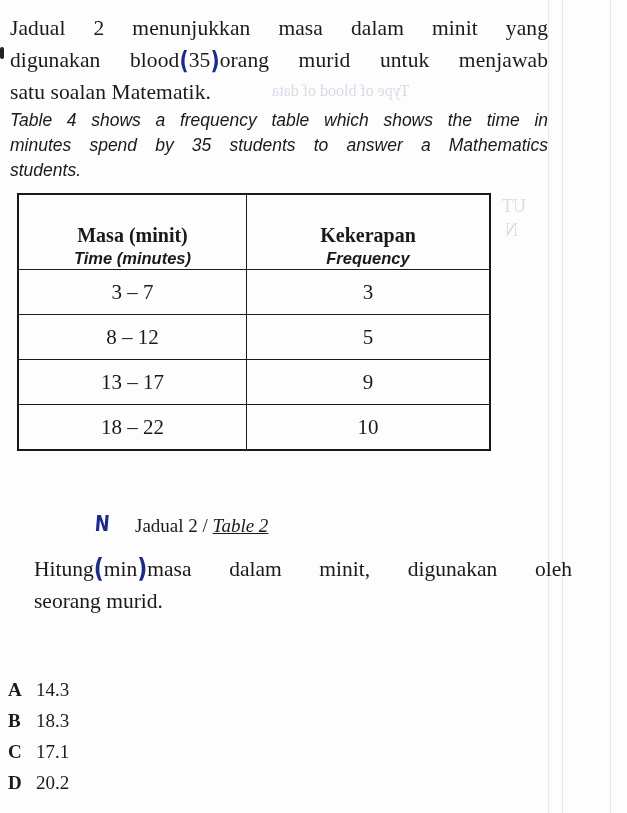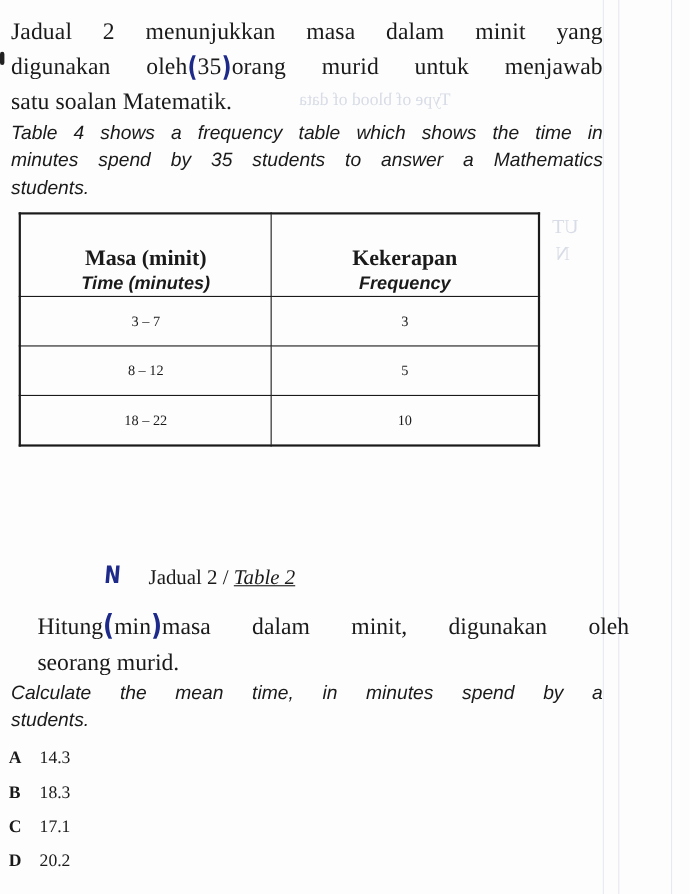--- a/index.html
+++ b/index.html
@@ -96,21 +96,21 @@
       border: 1.5px solid #1a1a1a;
       text-align: center;
       padding: 0;
     }
     .freq-table th {
       height: 68px;
       font-weight: normal;
     }
     .freq-table td {
       height: 44px;
-      font-size: 13px;
+      font-size: 21px;
     }
     .freq-table .col1 { width: 227px; }
     .th-ms {
       display: block;
       font-family: "Liberation Serif", "DejaVu Serif", serif;
       font-weight: 700;
       font-size: 20px;
       line-height: 24px;
       margin-top: 28px;
     }
@@ -188,21 +188,21 @@
       position: absolute;
       left: 8px;
       top: 674px;
       list-style: none;
       margin: 0;
       padding: 0;
     }
     .options li {
       height: 31px;
       line-height: 31px;
-      font-size: 16px;
+      font-size: 19px;
       white-space: nowrap;
     }
     .options .opt-letter {
       display: inline-block;
       width: 28px;
       font-weight: 700;
     }
     .ghost {
       position: absolute;
       color: #d8dce6;
@@ -222,21 +222,21 @@
   <div class="edge-rule" style="left:610px;"></div>
 
   <div class="ghost" style="left:272px; top:82px;">Type of blood of data</div>
   <div class="ghost" style="left:502px; top:196px; font-size:18px;">UT</div>
   <div class="ghost" style="left:505px; top:220px; font-size:18px;">N</div>
 
   <div class="bullet-dot"></div>
 
   <div class="para-ms serif">
     <span class="line">Jadual 2 menunjukkan masa dalam minit yang</span>
-    <span class="line"><span>digunakan oleh</span><span class="circle-mark">(</span><span>35</span><span class="circle-mark">)</span><span>orang murid untuk menjawab</span></span>
+    <span class="line"><span>digunakan blood</span><span class="circle-mark">(</span><span>35</span><span class="circle-mark">)</span><span>orang murid untuk menjawab</span></span>
     <span class="line last">satu soalan Matematik.</span>
   </div>
 
   <div class="para-en sans-it">
     <span class="line">Table 4 shows a frequency table which shows the time in</span>
     <span class="line">minutes spend by 35 students to answer a Mathematics</span>
     <span class="line last">students.</span>
   </div>
 
   <table class="freq-table serif">
@@ -255,40 +255,40 @@
     <tbody>
       <tr>
         <td>3 – 7</td>
         <td>3</td>
       </tr>
       <tr>
         <td>8 – 12</td>
         <td>5</td>
       </tr>
       <tr>
+        <td>13 – 17</td>
+        <td>9</td>
+      </tr>
+      <tr>
         <td>18 – 22</td>
         <td>10</td>
       </tr>
     </tbody>
   </table>
 
   <div class="caption serif">
     <span class="hand-n">N</span>
     <span class="cap-text"><span>Jadual 2 / </span><span class="cap-en">Table 2</span></span>
   </div>
 
   <div class="q-ms serif">
     <span class="line"><span>Hitung</span><span class="hand-paren">(</span><span>min</span><span class="hand-paren">)</span><span>masa dalam minit, digunakan oleh</span></span>
     <span class="line last">seorang murid.</span>
   </div>
 
-  <div class="q-en sans-it">
-    <span class="line">Calculate the mean time, in minutes spend by a</span>
-    <span class="line last">students.</span>
-  </div>
 
   <ul class="options serif">
     <li><span class="opt-letter">A</span><span>14.3</span></li>
     <li><span class="opt-letter">B</span><span>18.3</span></li>
     <li><span class="opt-letter">C</span><span>17.1</span></li>
     <li><span class="opt-letter">D</span><span>20.2</span></li>
   </ul>
 
 </div>
 

